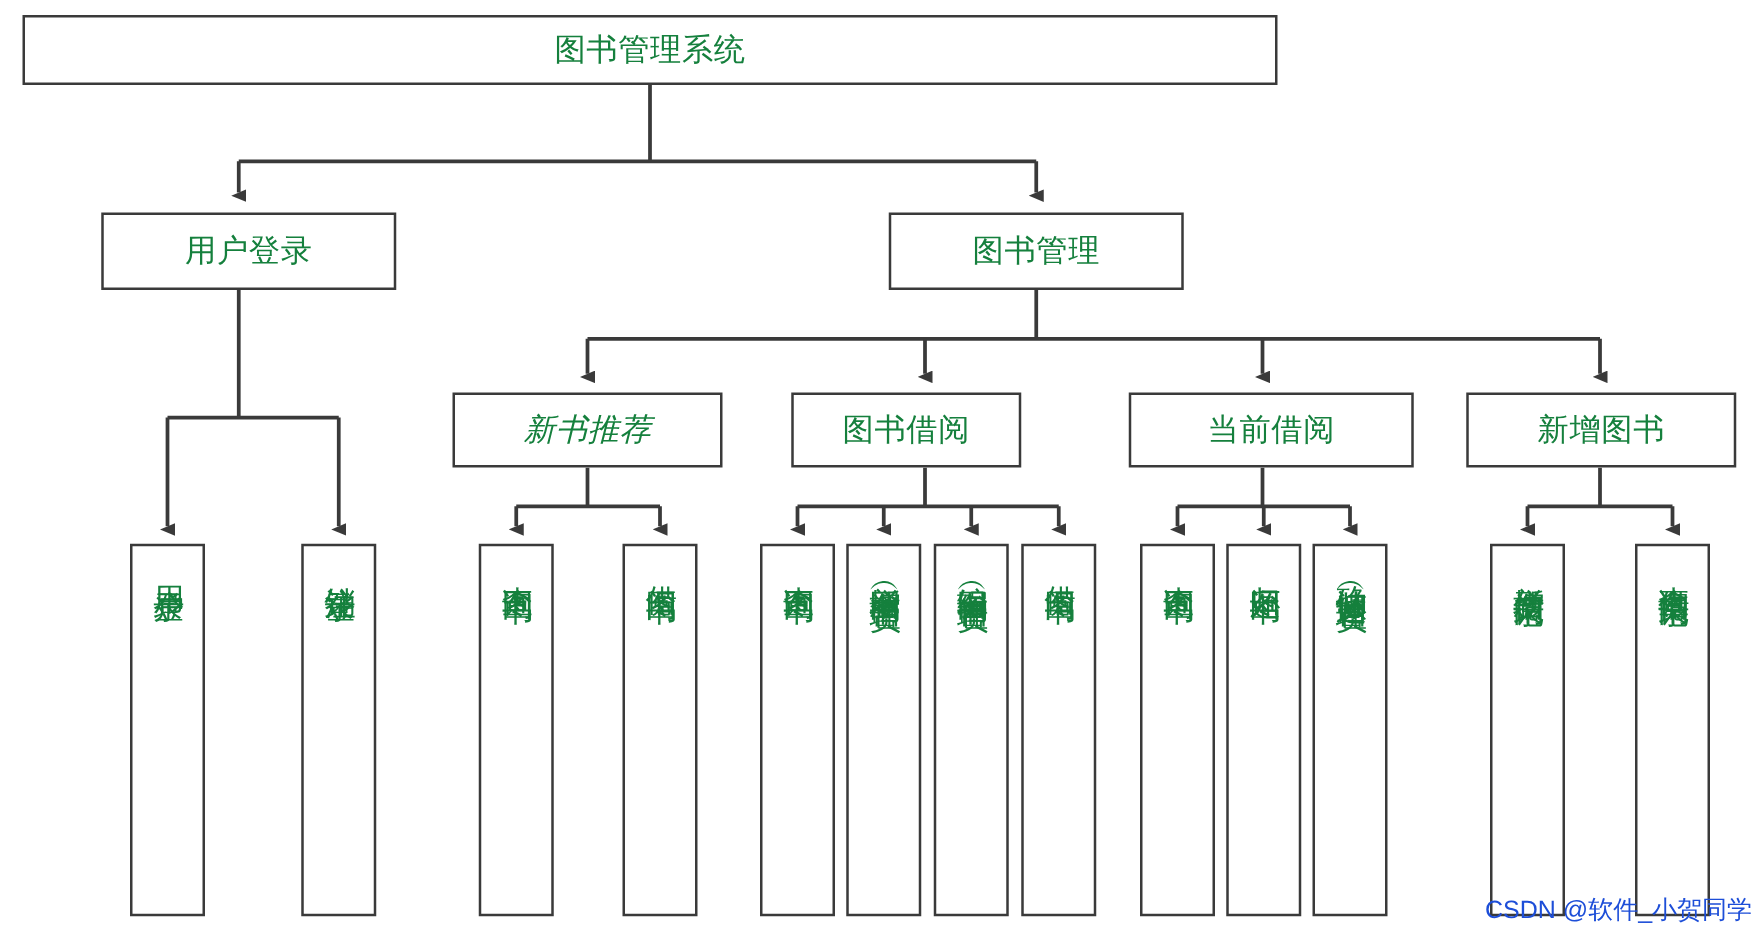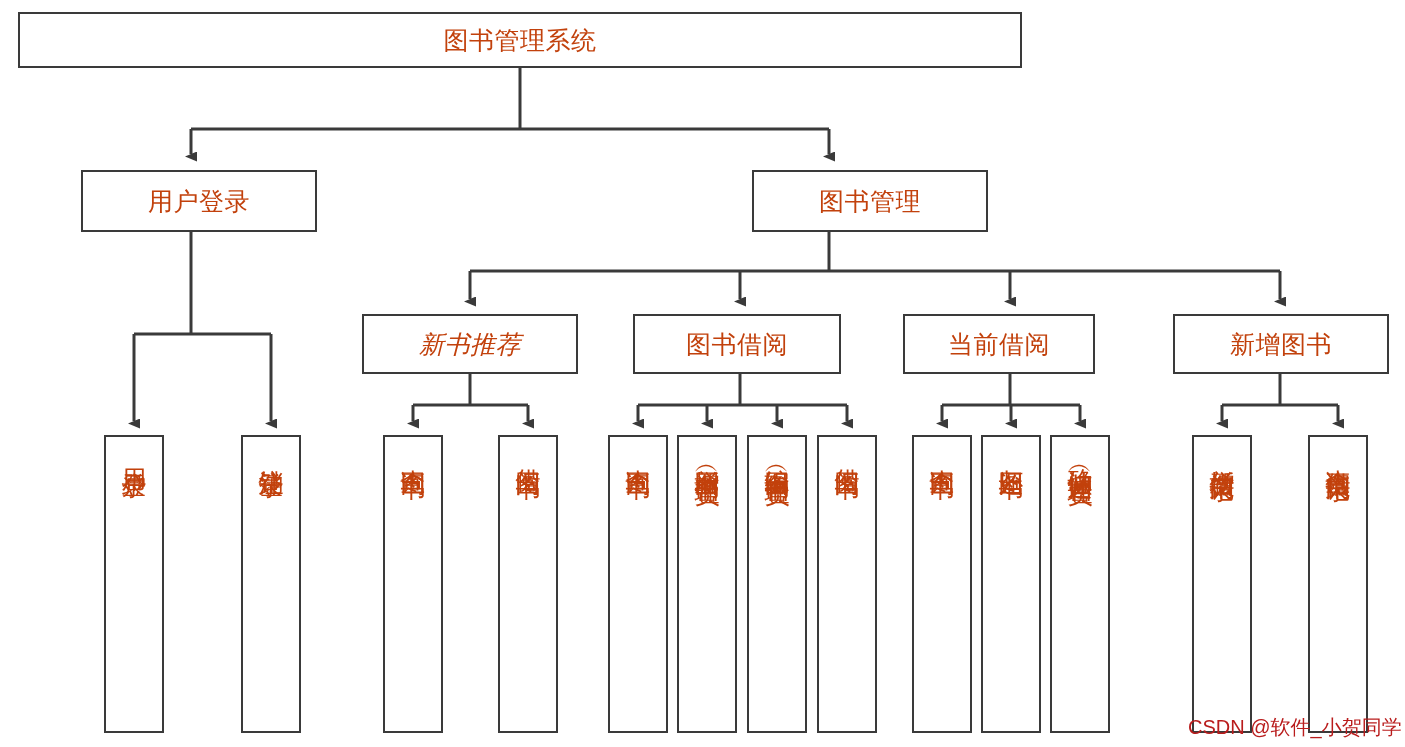--- a/index.html
+++ b/index.html
@@ -26,21 +26,21 @@
     pointer-events: none;
   }
   .node {
     position: absolute;
     box-sizing: border-box;
     border: 2.5px solid #3a3a3a;
     background: #ffffff;
     display: flex;
     align-items: center;
     justify-content: center;
-    color: #c2410c;
+    color: #15803d;
     z-index: 2;
   }
   .node-label {
     display: block;
     text-align: center;
     line-height: 1.12;
     letter-spacing: 0.5px;
   }
   .h-node .node-label {
     font-size: 25px;
@@ -55,21 +55,21 @@
     font-size: 25px;
     letter-spacing: 2px;
     line-height: 1.0;
     max-height: 100%;
   }
   .watermark {
     position: absolute;
     left: 1188px;
     top: 714px;
     font-size: 20px;
-    color: #b91c1c;
+    color: #1d4ed8;
     white-space: nowrap;
     z-index: 3;
   }
 </style>
 </head>
 <body>
 
 <div id="diagram">
 
   <svg id="edges" viewBox="0 0 1405 747">
@@ -126,33 +126,33 @@
   </svg>
 
   <div class="node h-node" style="left:18px; top:12px; width:1004px; height:56px;">
     <span class="node-label">图书管理系统</span>
   </div>
 
   <div class="node h-node" style="left:81px; top:170px; width:236px; height:62px;">
     <span class="node-label">用户登录</span>
   </div>
 
-  <div class="node h-node" style="left:711px; top:170px; width:236px; height:62px;margin-left:41px;">
+  <div class="node h-node" style="left:711px; top:170px; width:236px; height:62px;">
     <span class="node-label">图书管理</span>
   </div>
 
   <div class="node h-node" style="left:362px; top:314px; width:216px; height:60px;font-style:italic;">
     <span class="node-label">新书推荐</span>
   </div>
 
-  <div class="node h-node" style="left:633px; top:314px; width:208px; height:60px;">
+  <div class="node h-node" style="left:633px; top:314px; width:184px; height:60px;">
     <span class="node-label">图书借阅</span>
   </div>
 
-  <div class="node h-node" style="left:903px; top:314px; width:192px; height:60px;">
+  <div class="node h-node" style="left:903px; top:314px; width:228px; height:60px;">
     <span class="node-label">当前借阅</span>
   </div>
 
   <div class="node h-node" style="left:1173px; top:314px; width:216px; height:60px;">
     <span class="node-label">新增图书</span>
   </div>
 
   <div class="node v-node" style="left:104px; top:435px; width:60px; height:298px;">
     <span class="node-label">用户登录</span>
   </div>

